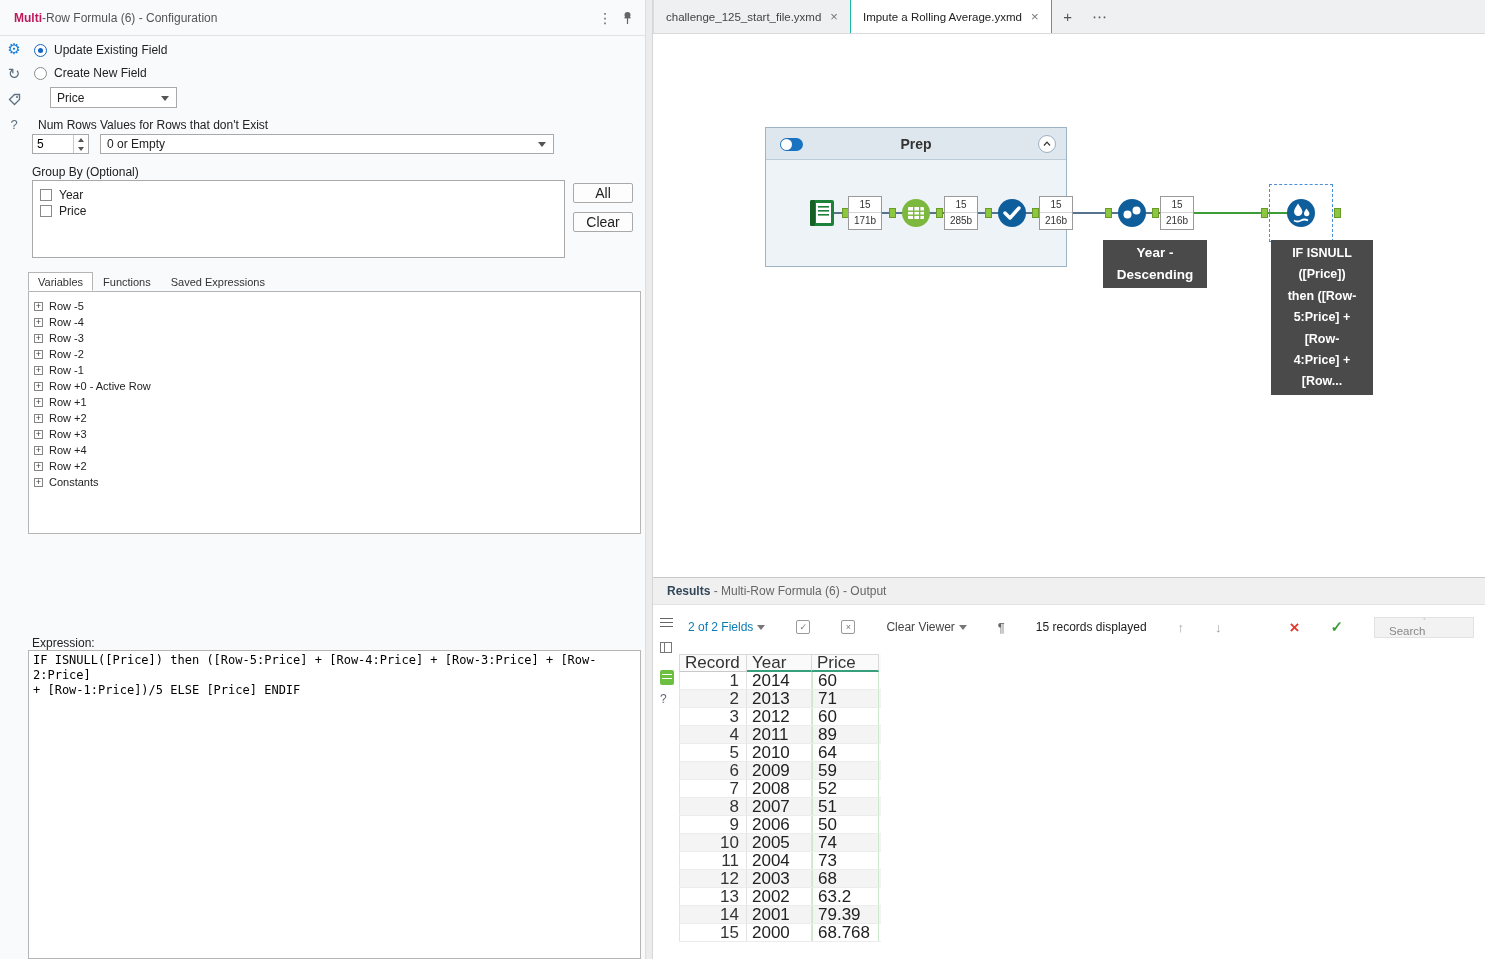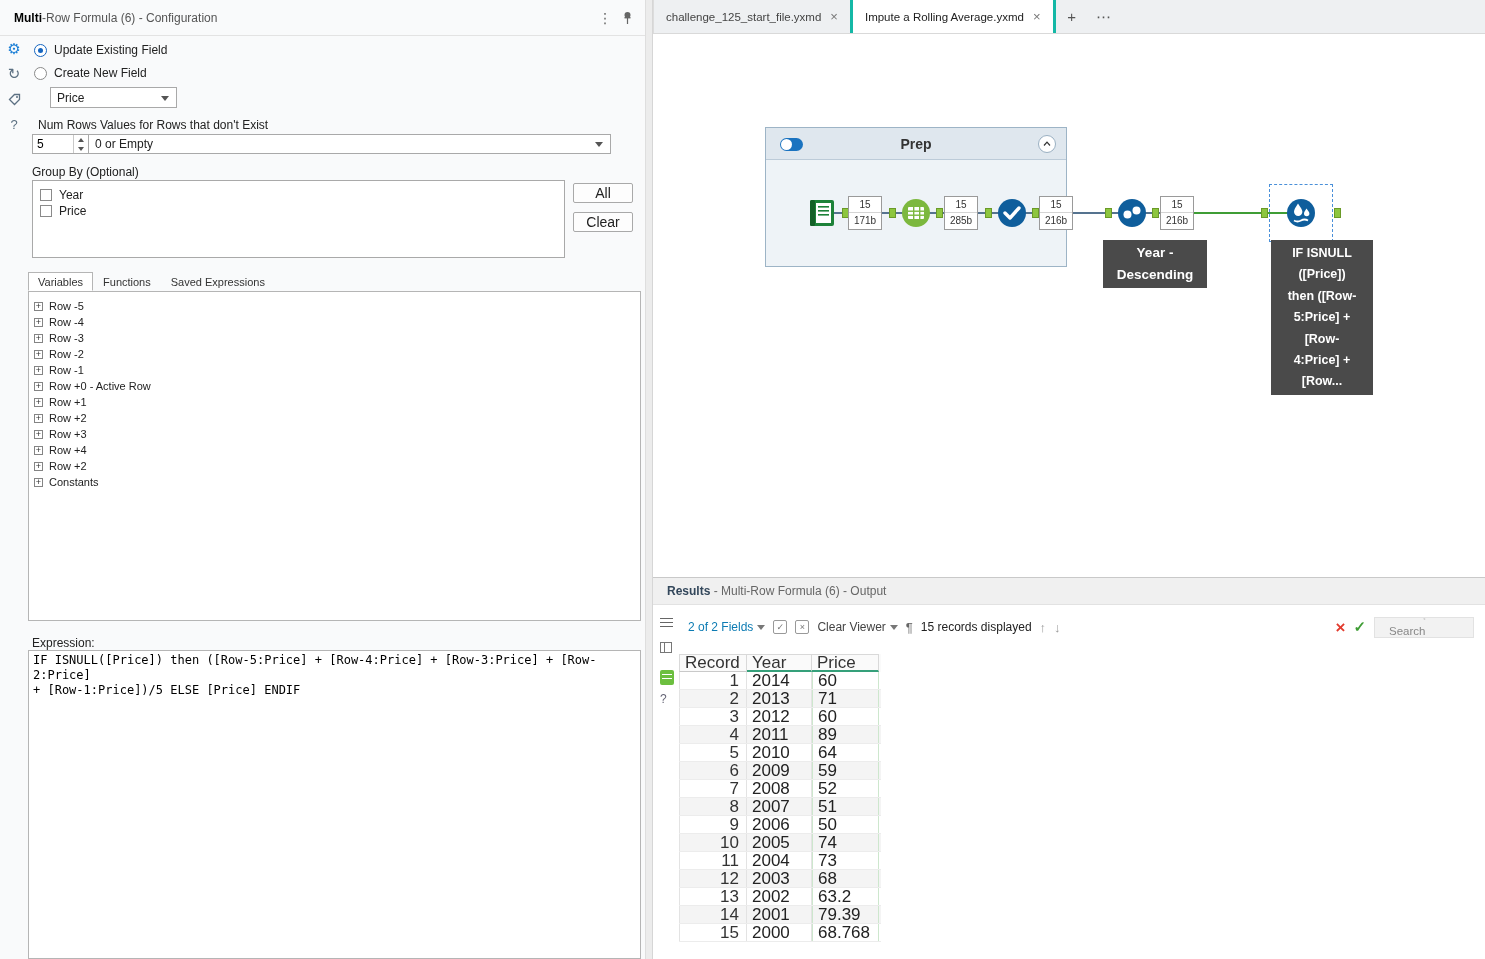--- a/index.html
+++ b/index.html
@@ -4,21 +4,21 @@
 <style>
   * { box-sizing: border-box; margin: 0; padding: 0; }
   html,body { width:1485px; height:959px; }
   body { position:relative; overflow:hidden; background:#fff;
          font-family:"Liberation Sans", sans-serif; font-size:12px; color:#222; }
 
   
   #config-panel { position:absolute; left:0; top:0; width:645px; height:959px; background:#f9fafb; }
   .cfg-title { position:absolute; left:0; top:0; width:100%; height:36px; border-bottom:1px solid #e3e3e3; }
   .cfg-title .t { position:absolute; left:14px; top:0; line-height:36px; font-size:12px; color:#555; }
-  .cfg-title .t b { color:#000000; }
+  .cfg-title .t b { color:#be185d; }
   .kebab-btn { position:absolute; right:32px; top:0; line-height:36px; font-size:14px; color:#666; width:16px; text-align:center; cursor:pointer; }
   .pin-btn { position:absolute; right:10px; top:11px; width:14px; height:14px; }
 
   .icon-strip { position:absolute; left:0; top:36px; width:28px; bottom:0; display:flex; flex-direction:column; align-items:center; padding-top:4px; gap:7px; }
   .strip-icon { width:20px; height:18px; display:flex; align-items:center; justify-content:center; font-size:15px; color:#5c7082; cursor:pointer; }
   .strip-icon.active { color:#1c7fd6; }
   .strip-icon.small { font-size:13px; }
 
   .cfg-body { position:absolute; left:28px; top:36px; width:613px; bottom:0; }
 
@@ -45,39 +45,39 @@
   .chk-row { display:flex; align-items:center; gap:7px; height:16px; font-size:12px; cursor:pointer; }
   .chk { width:12px; height:12px; border:1px solid #8a8a8a; background:#fff; flex:0 0 12px; }
 
   .btn { position:absolute; left:545px; width:60px; height:20px; background:#fdfdfd; border:1px solid #a9a9a9;
          font-size:14px; text-align:center; line-height:18px; border-radius:2px; cursor:pointer; }
 
   .exp-tabs { position:absolute; left:0; top:236px; height:19px; display:flex; font-size:11px; z-index:2; }
   .exp-tab { padding:0 9px; line-height:18px; color:#333; border:1px solid transparent; cursor:pointer; }
   .exp-tab.active { background:#fff; border:1px solid #b5b5b5; border-bottom-color:#fff; }
 
-  .tree-box { position:absolute; left:0; top:255px; width:613px; height:330px; background:#fff; border:1px solid #b5b5b5; padding:6px 5px; overflow:hidden; }
+  .tree-box { position:absolute; left:0; top:255px; width:613px; height:243px; background:#fff; border:1px solid #b5b5b5; padding:6px 5px; overflow:hidden; }
   ul.tree { list-style:none; }
   .tree-item { display:flex; align-items:center; gap:6px; height:16px; font-size:11px; cursor:pointer; }
   .tree-plus { width:9px; height:9px; border:1px solid #848484; background:#fff; position:relative; flex:0 0 9px; }
   .tree-plus::before { content:"+"; position:absolute; left:0; top:-1px; width:7px; text-align:center; font-size:9px; line-height:9px; color:#333; }
 
   .expr-label { position:absolute; left:4px; top:600px; }
   textarea.expr { position:absolute; left:0; top:614px; width:613px; height:309px; border:1px solid #b5b5b5; background:#fff;
          font-family:"DejaVu Sans Mono", monospace; font-size:12px; line-height:15px; padding:2px 4px; resize:none; color:#000; }
 
   
   .v-splitter { position:absolute; left:645px; top:0; width:8px; height:959px; background:#ececec;
         border-left:1px solid #dedede; border-right:1px solid #d6d6d6; cursor:col-resize; }
 
   
   #canvas-region { position:absolute; left:653px; top:0; right:0; height:577px; background:#fff; }
   .tabbar { height:34px; background:#eef0f2; border-bottom:1px solid #d9d9d9; display:flex; align-items:stretch; }
   .doc-tab { display:flex; align-items:center; gap:9px; padding:0 12px; font-size:11.5px; color:#444;
-        border-right:3px solid #14b8a6; cursor:pointer; }
+        border-right:1px solid #14b8a6; cursor:pointer; }
   .doc-tab:first-child { border-left:1px solid #dcdcdc; }
   .doc-tab.active { background:#fff; color:#222; }
   .tab-close { color:#777; font-size:13px; cursor:pointer; }
   .tabbar-btn { width:32px; display:flex; align-items:center; justify-content:center; color:#555; font-size:15px; cursor:pointer; }
 
   .canvas-body { position:relative; height:543px; background:#fff; overflow:hidden; }
 
   .container-box { position:absolute; left:112px; top:93px; width:302px; height:140px; border:1px solid #9db4c6; background:#eef3f7; }
   .container-header { height:32px; background:#dfe7ee; border-bottom:1px solid #bccbd8; position:relative;
         display:flex; align-items:center; justify-content:center; font-weight:bold; font-size:14px; color:#333; }
@@ -116,21 +116,21 @@
 
   .rs-icon { position:absolute; left:7px; cursor:pointer; }
   .icon-hlines { width:13px; height:10px; background:repeating-linear-gradient(to bottom, #666 0 1px, transparent 1px 4px); }
   .icon-panel { width:12px; height:11px; border:1px solid #777; position:relative; }
   .icon-panel::after { content:""; position:absolute; left:3px; top:0; bottom:0; width:1px; background:#777; }
   .icon-data { width:14px; height:15px; background:#6cbf3f; border-radius:2px; position:relative; }
   .icon-data::after { content:""; position:absolute; left:2px; top:4px; right:2px; height:8px;
         background:repeating-linear-gradient(to bottom, #fff 0 1px, transparent 1px 4px); }
   .icon-help { font-size:12px; color:#667; }
 
-  .res-toolbar { position:absolute; left:26px; right:0; top:34px; height:30px; display:flex; align-items:center; gap:8px; padding:0 9px; font-size:12px; }
+  .res-toolbar { position:absolute; left:26px; right:0; top:34px; height:30px; display:flex; align-items:center; gap:31px; padding:0 9px; font-size:12px; }
   .tb-link { color:#0c7bb3; display:flex; align-items:center; gap:4px; cursor:pointer; }
   .tb-gray { color:#444; display:flex; align-items:center; gap:4px; cursor:pointer; }
   .caret { border-left:4px solid transparent; border-right:4px solid transparent; border-top:5px solid #777; display:inline-block; }
   .mini-icon { width:14px; height:14px; border:1px solid #999; border-radius:2px; font-size:9px; line-height:12px; text-align:center; color:#777; cursor:pointer; }
   .tb-pilcrow { color:#666; font-size:13px; cursor:pointer; }
   .tb-records { color:#222; }
   .tb-arrow { color:#999; font-size:13px; cursor:pointer; }
   .tb-spacer { flex:1; }
   .tb-x { color:#e23b2e; font-size:17px; font-weight:bold; line-height:17px; cursor:pointer; }
   .tb-check { color:#3f9d35; font-size:15px; font-weight:bold; cursor:pointer; }
@@ -197,21 +197,21 @@
     <div class="cfg-label" style="left:72px; top:82px">Values for Rows that don't Exist</div>
 
     <div class="spinner">
       <input value="5" style="">
       <div class="spin-btns">
         <div class="spin-b up"></div>
         <div class="spin-b dn"></div>
       </div>
     </div>
 
-    <div class="dd" style="left:60px; top:98px; width:523px; height:20px">
+    <div class="dd" style="left:72px; top:98px; width:454px; height:20px">
       <span>0 or Empty</span>
     </div>
 
     <div class="cfg-label" style="left:4px; top:129px">Group By (Optional)</div>
 
     <div class="group-box">
 
         <div class="chk-row">
           <span class="chk"></span>
           <span>Year</span>

